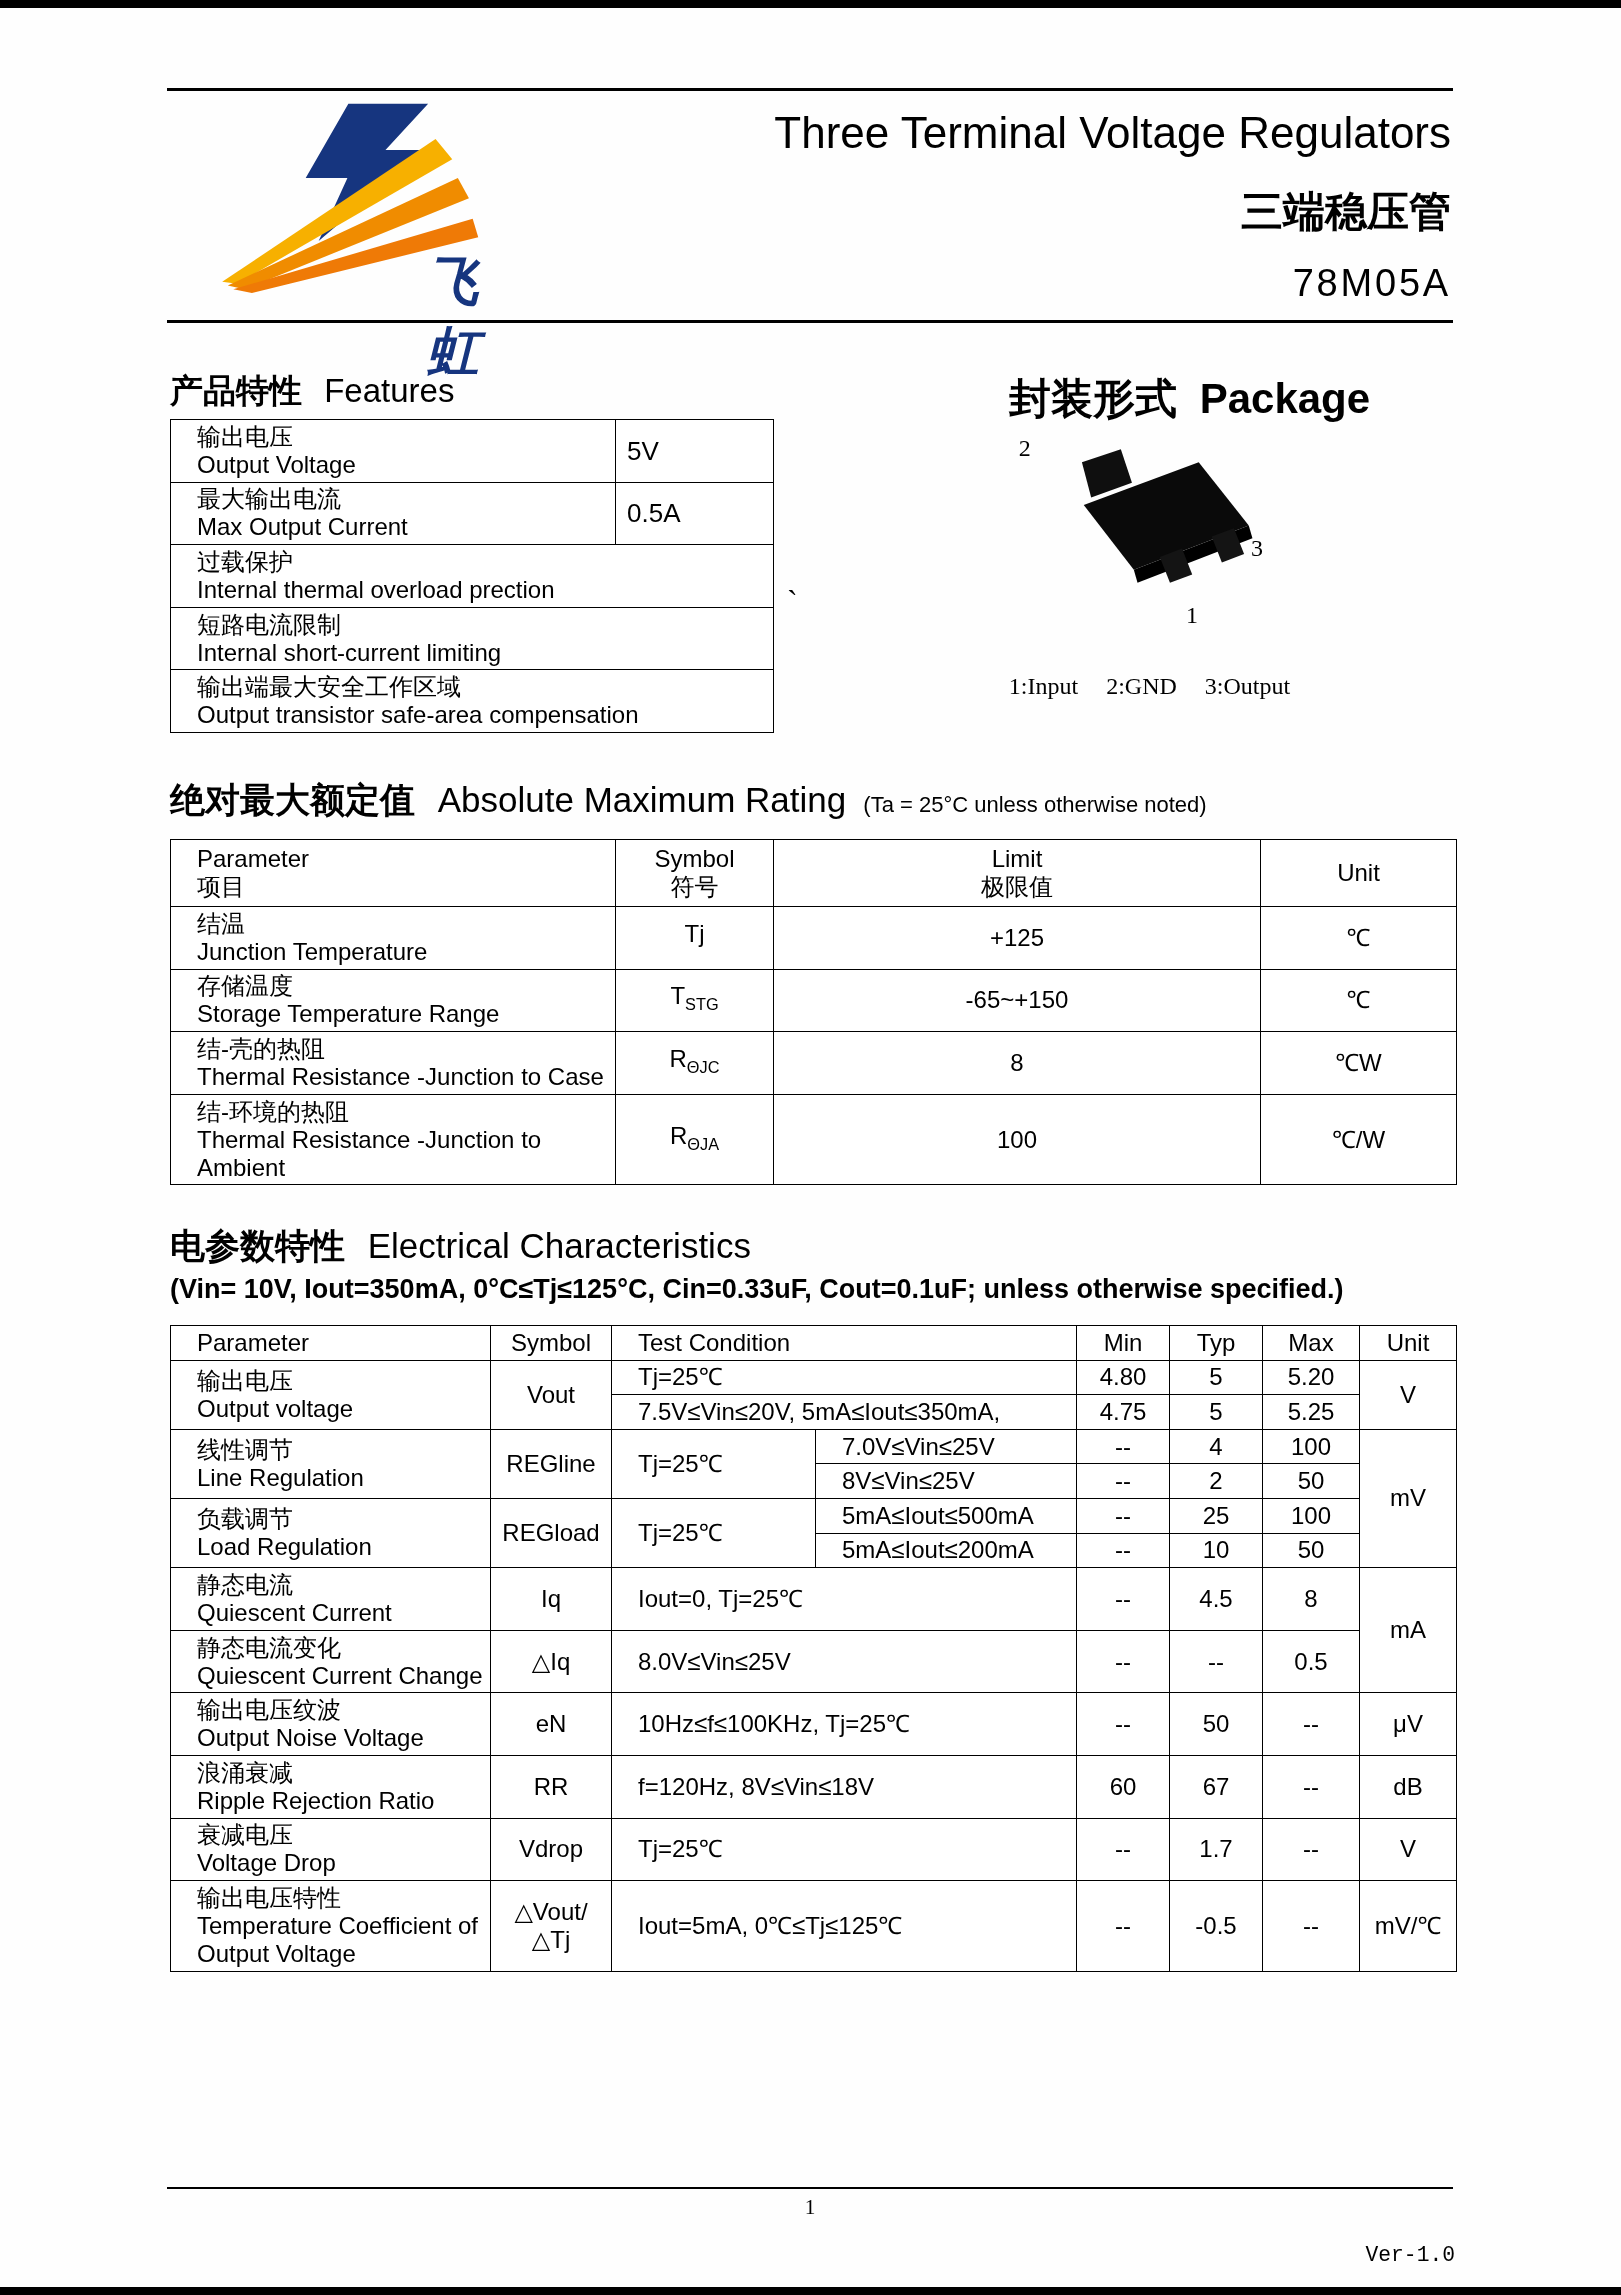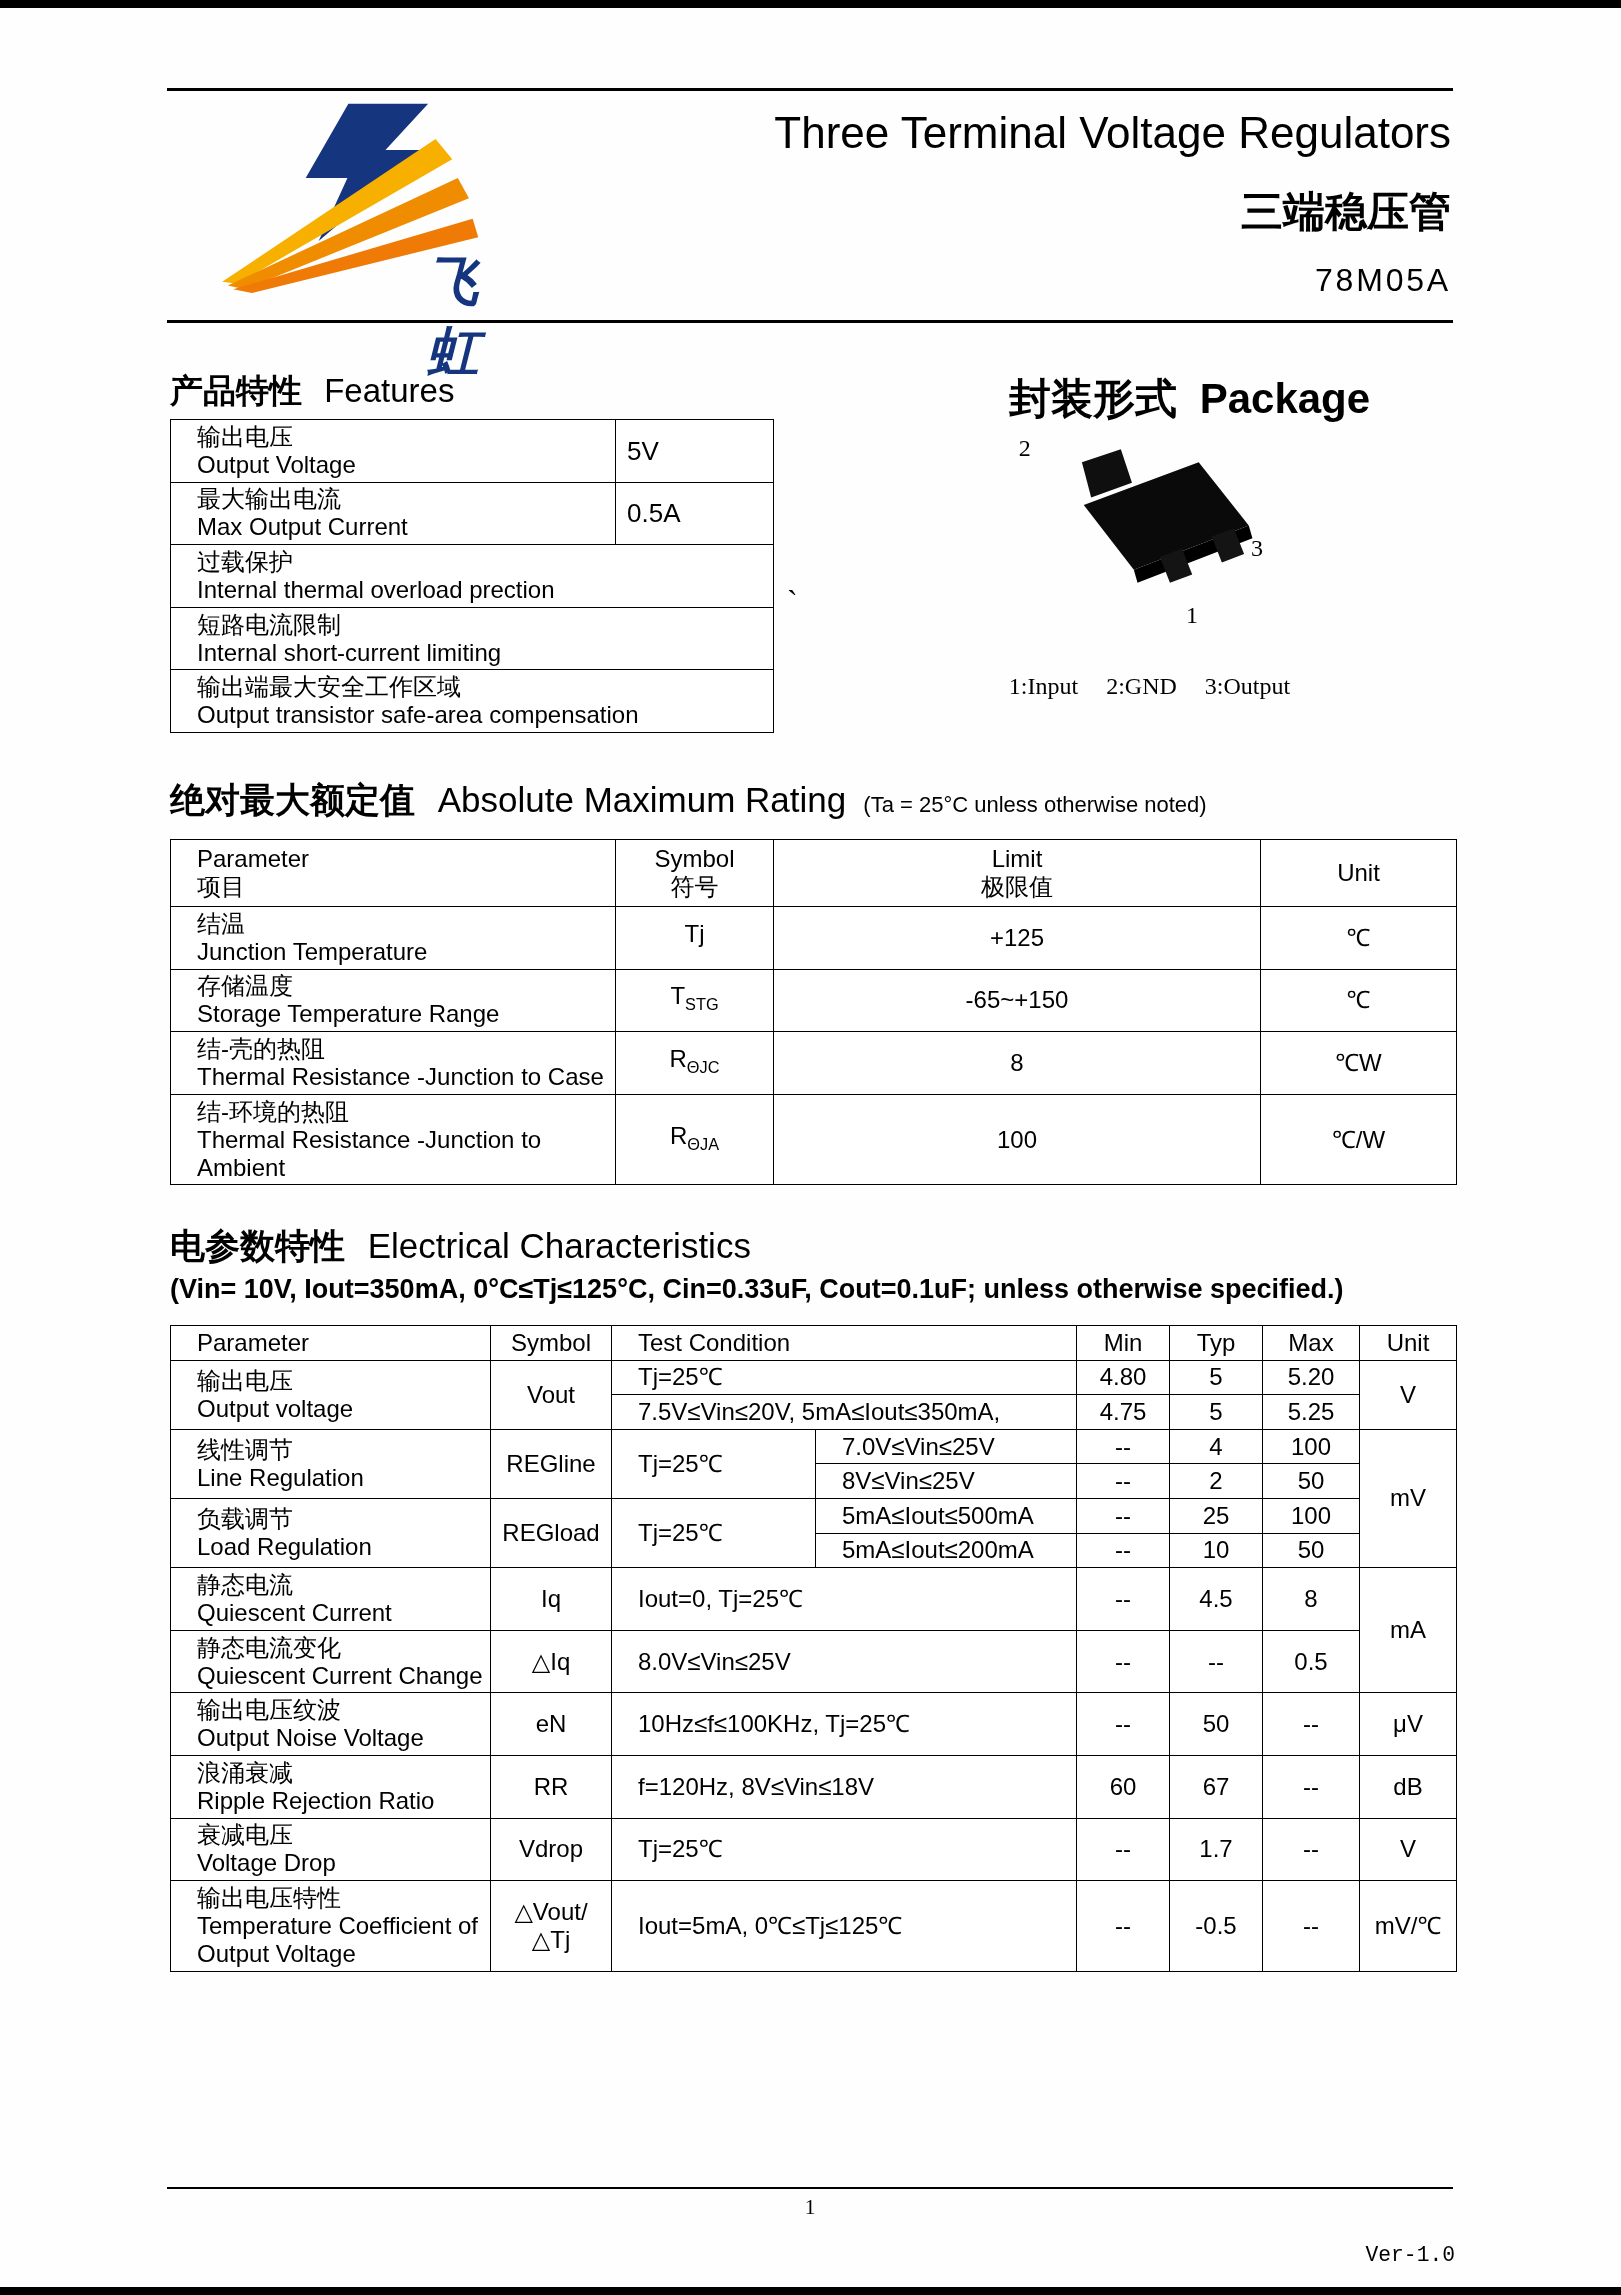--- a/index.html
+++ b/index.html
@@ -10,21 +10,21 @@
     font-family: "Liberation Sans", sans-serif;
     overflow: hidden;
   }
   .abs { position: absolute; }
   .bar { left: 0; width: 1621px; height: 8.3px; background: #000; }
   .rule { left: 167px; width: 1286px; height: 2.8px; background: #000; }
   .thinrule { left: 167px; width: 1286px; height: 1.9px; background: #000; }
 
   .title-en { right: 170px; top: 108px; font-size: 44px; }
   .title-cn { right: 170px; top: 184px; font-size: 42px; font-weight: bold; }
-  .part-no  { right: 170px; top: 262px; font-size: 32px; letter-spacing: 2.8px; }
+  .part-no  { right: 170px; top: 262px; font-size: 38px; letter-spacing: 2.8px; }
 
   .logo-text { position: absolute; left: 218px; top: 147px; font-size: 52px; font-weight: bold; color: #16357f; font-style: italic; }
 
   .sec-head { font-size: 35px; white-space: nowrap; }
   .sec-head .cn { font-weight: bold; }
   .sec-head .en { font-weight: normal; margin-left: 13px; }
   .sec-head .cond { font-size: 22px; font-weight: normal; margin-left: 7.4px; }
   .pkg-head { font-size: 42px; font-weight: bold; white-space: nowrap; }
   .pkg-head .en { margin-left: 11px; }
 

